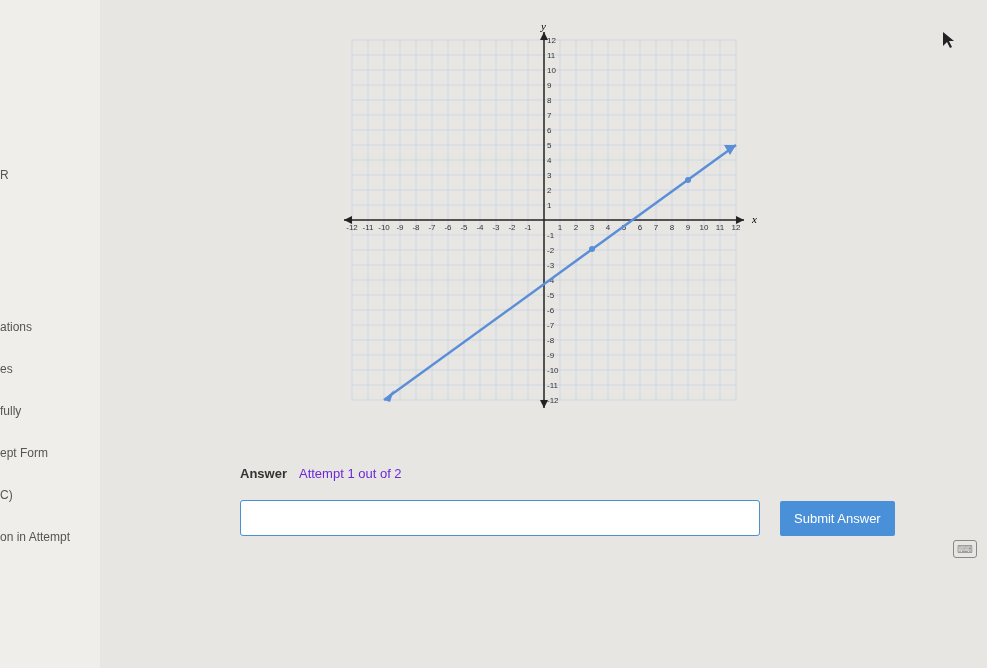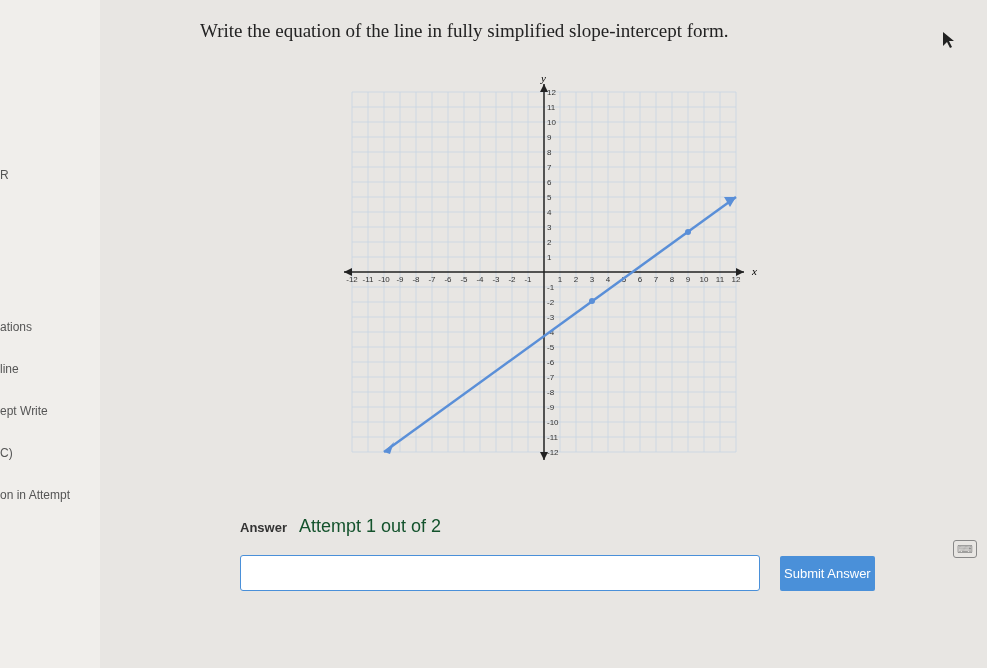--- a/index.html
+++ b/index.html
@@ -53,22 +53,22 @@
       margin-left: 100px;
     }
     .answer-label {
       font-family: Arial, sans-serif;
       font-size: 13px;
       font-weight: bold;
       color: #333;
     }
     .attempt-text {
       font-family: Arial, sans-serif;
-      font-size: 18px;
-      color: #14532d;
+      font-size: 13px;
+      color: #6d28d9;
       margin-left: 8px;
       font-weight: normal;
     }
     .answer-row {
       display: flex;
       align-items: center;
       gap: 20px;
       margin-top: 18px;
     }
     .answer-input {
@@ -78,21 +78,21 @@
       border-radius: 3px;
       padding: 6px 10px;
       font-size: 14px;
       font-family: Arial, sans-serif;
       background: #fff;
     }
     .submit-button {
       background: #4a90d9;
       color: #fff;
       border: none;
-      padding: 10px 4px;
+      padding: 10px 14px;
       font-size: 13px;
       font-family: Arial, sans-serif;
       cursor: pointer;
       border-radius: 2px;
     }
     .cursor-icon {
       position: absolute;
       top: 30px;
       right: 30px;
       font-size: 18px;
@@ -117,28 +117,28 @@
     }
   </style>
 </head>
 <body>
 
 <div class="main-container">
   <div class="sidebar">
     <div class="sidebar-item">R</div>
     <div style="height:110px"></div>
     <div class="sidebar-item">ations</div>
-    <div class="sidebar-item">line</div>
-    <div class="sidebar-item">ept Write</div>
+    <div class="sidebar-item">es</div>
+    <div class="sidebar-item">fully</div>
+    <div class="sidebar-item">ept Form</div>
     <div class="sidebar-item">C)</div>
     <div class="sidebar-item">on in Attempt</div>
   </div>
 
   <div class="content">
-    <div class="question-title">Write the equation of the line in fully simplified slope-intercept form.</div>
 
     <div class="graph-container">
       <div class="graph">
         <svg width="440" height="400" viewBox="0 0 440 400">
 
           <g stroke="#c8d4e3" stroke-width="0.8">
 
             <line x1="28" y1="20" x2="28" y2="380"></line>
               <line x1="44" y1="20" x2="44" y2="380"></line>
             <line x1="60" y1="20" x2="60" y2="380"></line>

